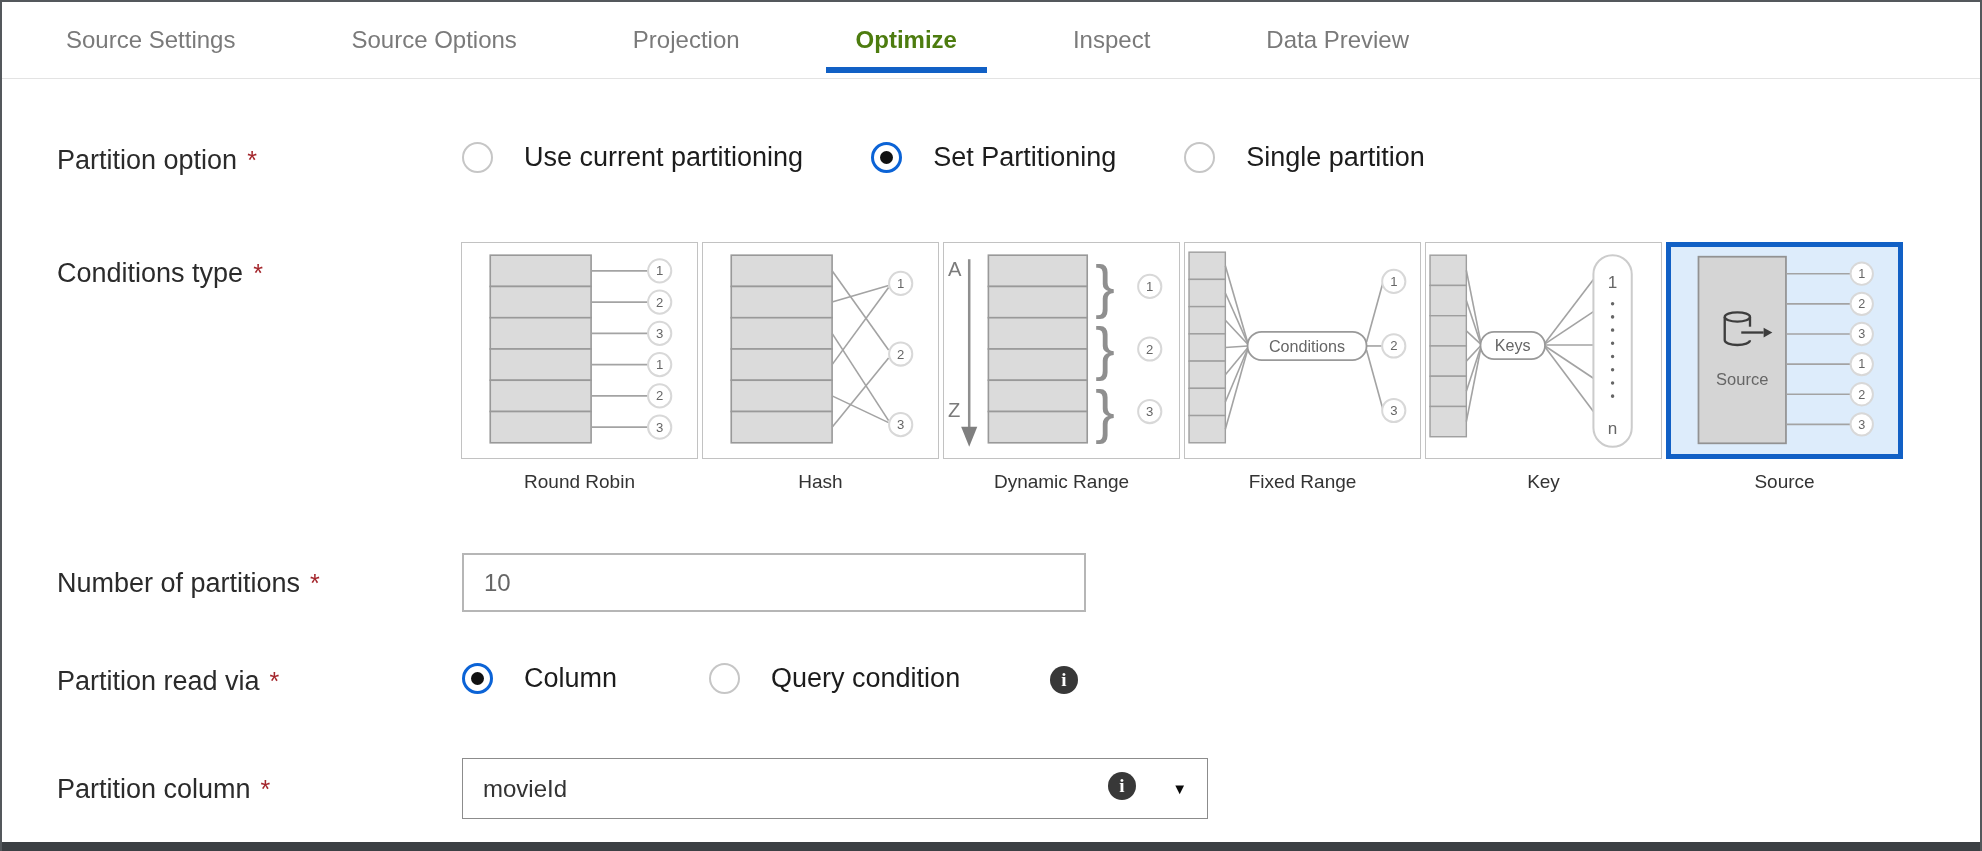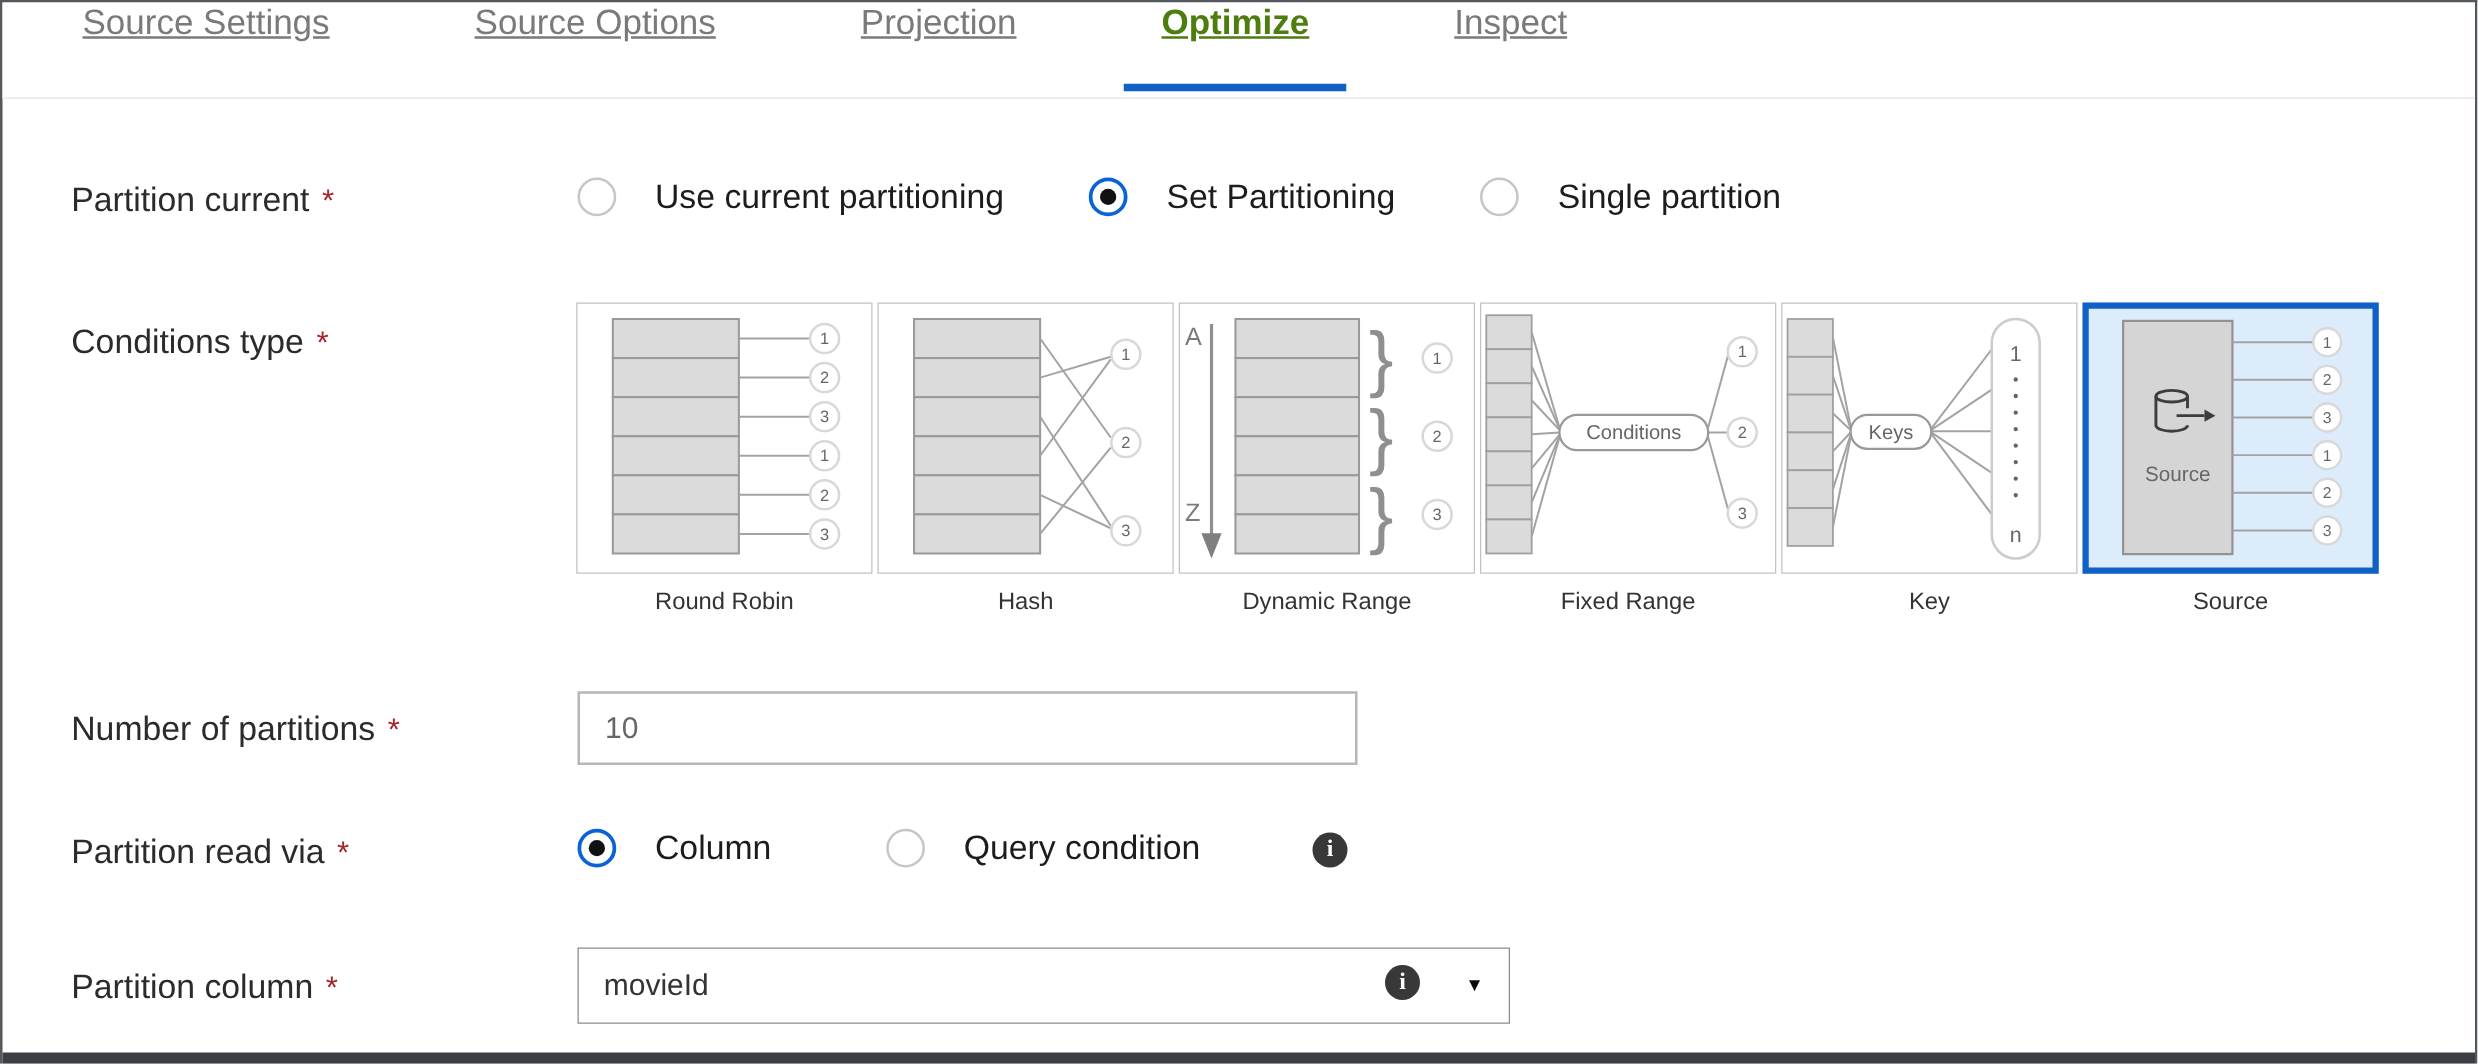--- a/index.html
+++ b/index.html
@@ -3,21 +3,21 @@
 <meta charset="utf-8">
 <style>
   html,body{margin:0;padding:0;background:#fff;}
   body{width:1982px;height:851px;overflow:hidden;font-family:"Liberation Sans",sans-serif;-webkit-font-smoothing:antialiased;}
   .app{position:relative;width:1982px;height:851px;box-sizing:border-box;border:2px solid #54585c;border-bottom:none;background:#fff;}
   .bottom-bar{position:absolute;left:0;right:0;bottom:0;height:9px;background:#3c4044;}
 
   
   .tabbar{position:absolute;top:0;left:0;right:0;height:76px;display:flex;align-items:center;
           padding-left:64px;gap:116px;border-bottom:1px solid #e3e3e3;background:#fff;}
-  .tab{position:relative;font-size:28px;color:#7a7a7a;height:76px;display:flex;cursor:pointer;white-space:nowrap;text-decoration:underline;}
+  .tab{position:relative;font-size:24px;color:#7a7a7a;height:76px;display:flex;align-items:center;cursor:pointer;white-space:nowrap;}
   .tab.active{color:#4d7c0f;font-weight:600;}
   .tab.active::after{content:"";position:absolute;left:-30px;right:-30px;bottom:5px;height:6px;background:#1160c5;}
 
   
   .flabel{position:absolute;left:55px;font-size:27px;color:#2b2b2b;white-space:nowrap;}
   .req{color:#a4262c;margin-left:10px;font-size:25px;}
 
   .radio{display:flex;align-items:center;gap:13px;cursor:pointer;white-space:nowrap;}
   .rb{width:31px;height:31px;border-radius:50%;border:2px solid #c6c6c6;background:#fff;box-sizing:border-box;flex:0 0 auto;position:relative;}
   .radio.selected .rb{border:3.5px solid #0b63d6;}
@@ -71,24 +71,27 @@
       </div>
     <div class="tab">
         <span>Projection</span>
       </div>
     <div class="tab active">
         <span>Optimize</span>
       </div>
     <div class="tab">
         <span>Inspect</span>
       </div>
+    <div class="tab">
+        <span>Data Preview</span>
+      </div>
   </div>
 
   <div class="flabel" style="top:143px;">
-    <span>Partition current</span><span class="req">*</span>
+    <span>Partition option</span><span class="req">*</span>
   </div>
   <div class="row-partition-option">
     <div class="radio">
       <span class="rb"></span>
       <span class="rlabel">Use current partitioning</span>
     </div>
     <div class="radio selected">
       <span class="rb"></span>
       <span class="rlabel">Set Partitioning</span>
     </div>

